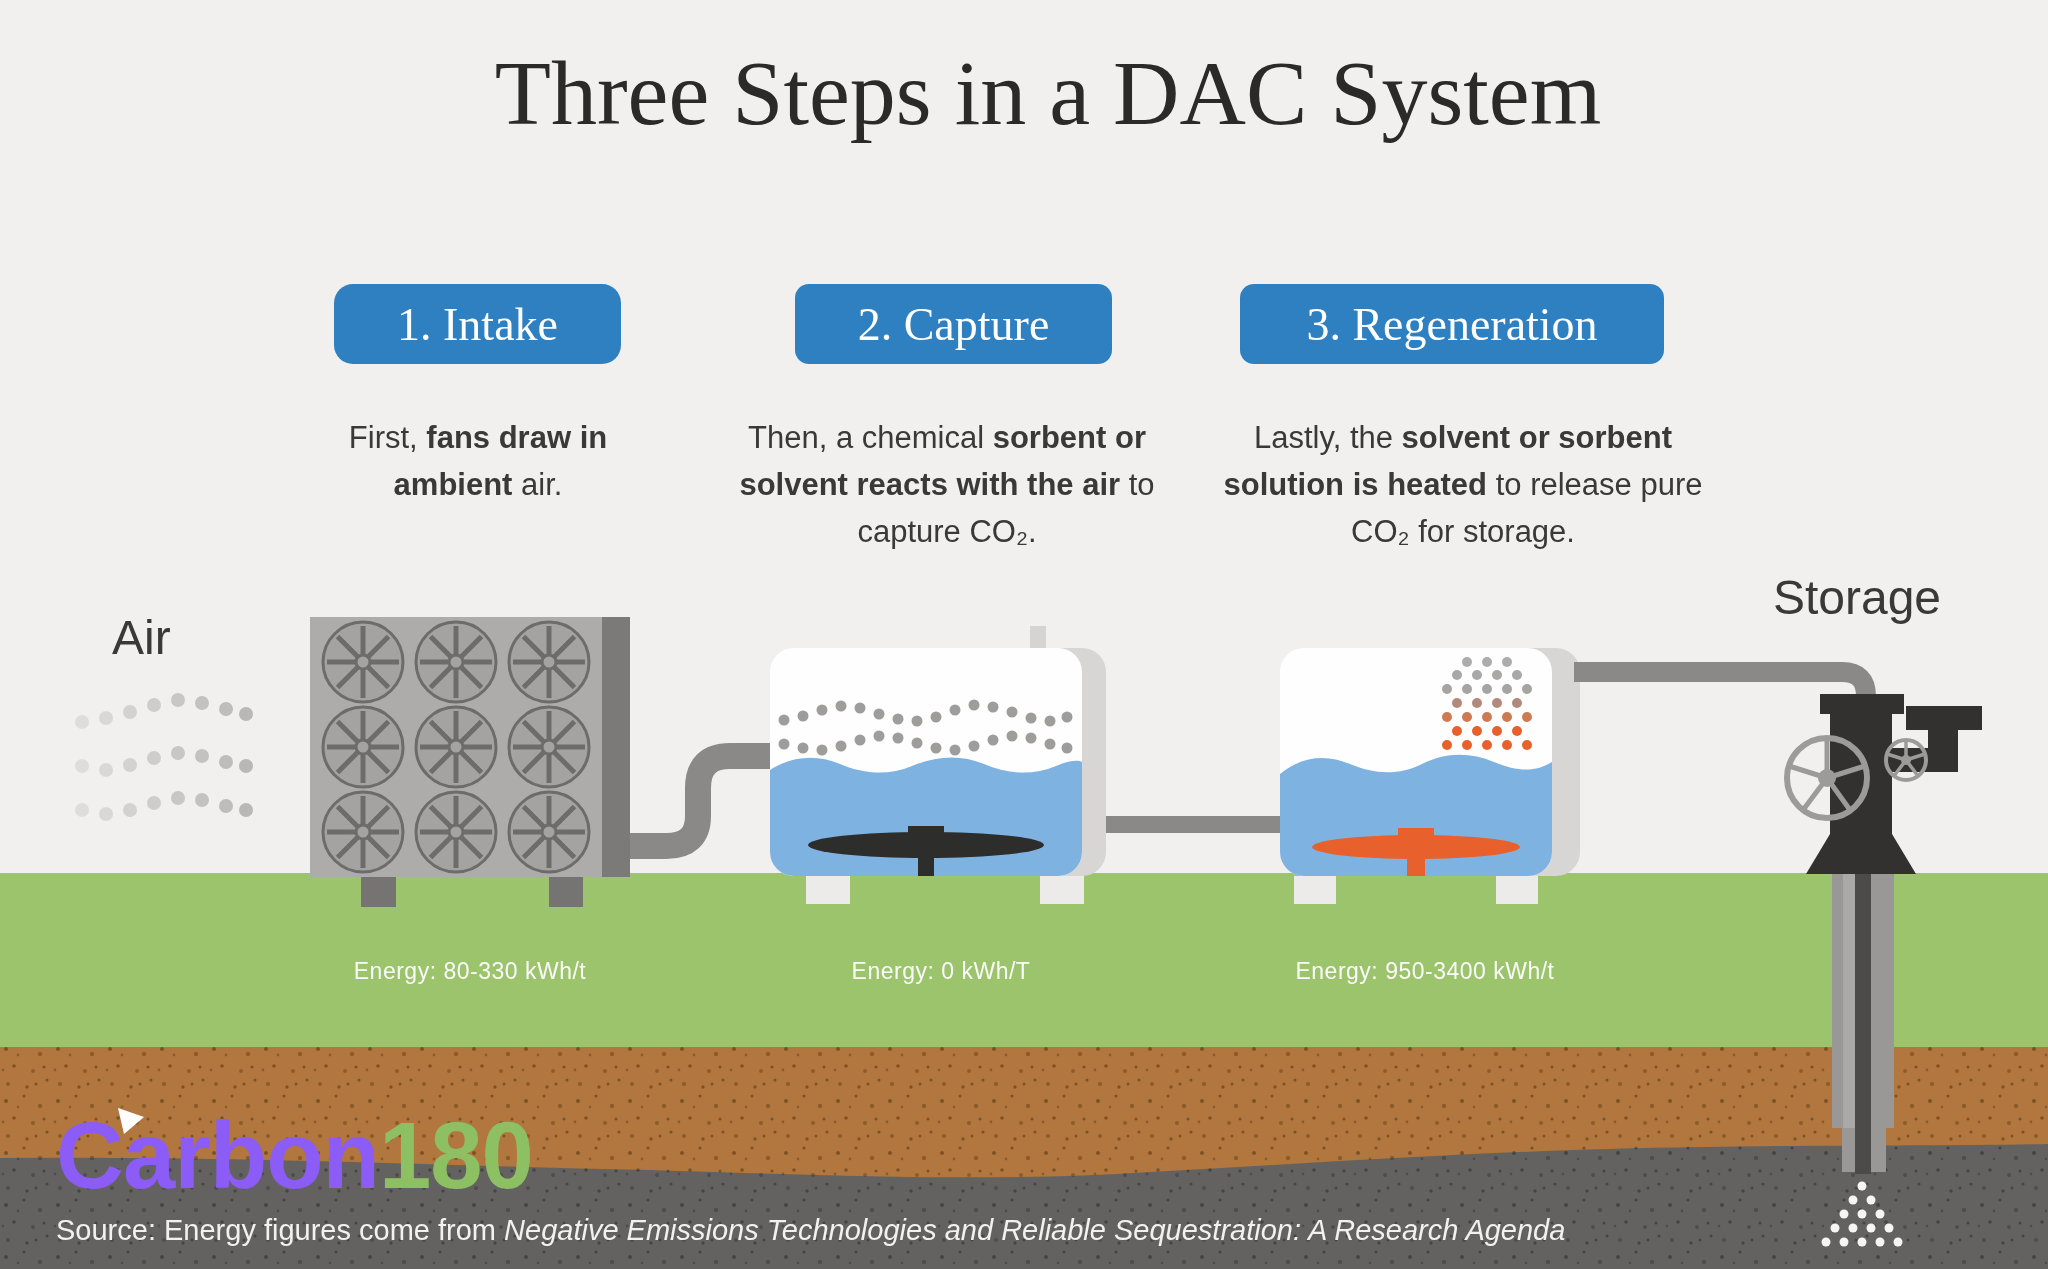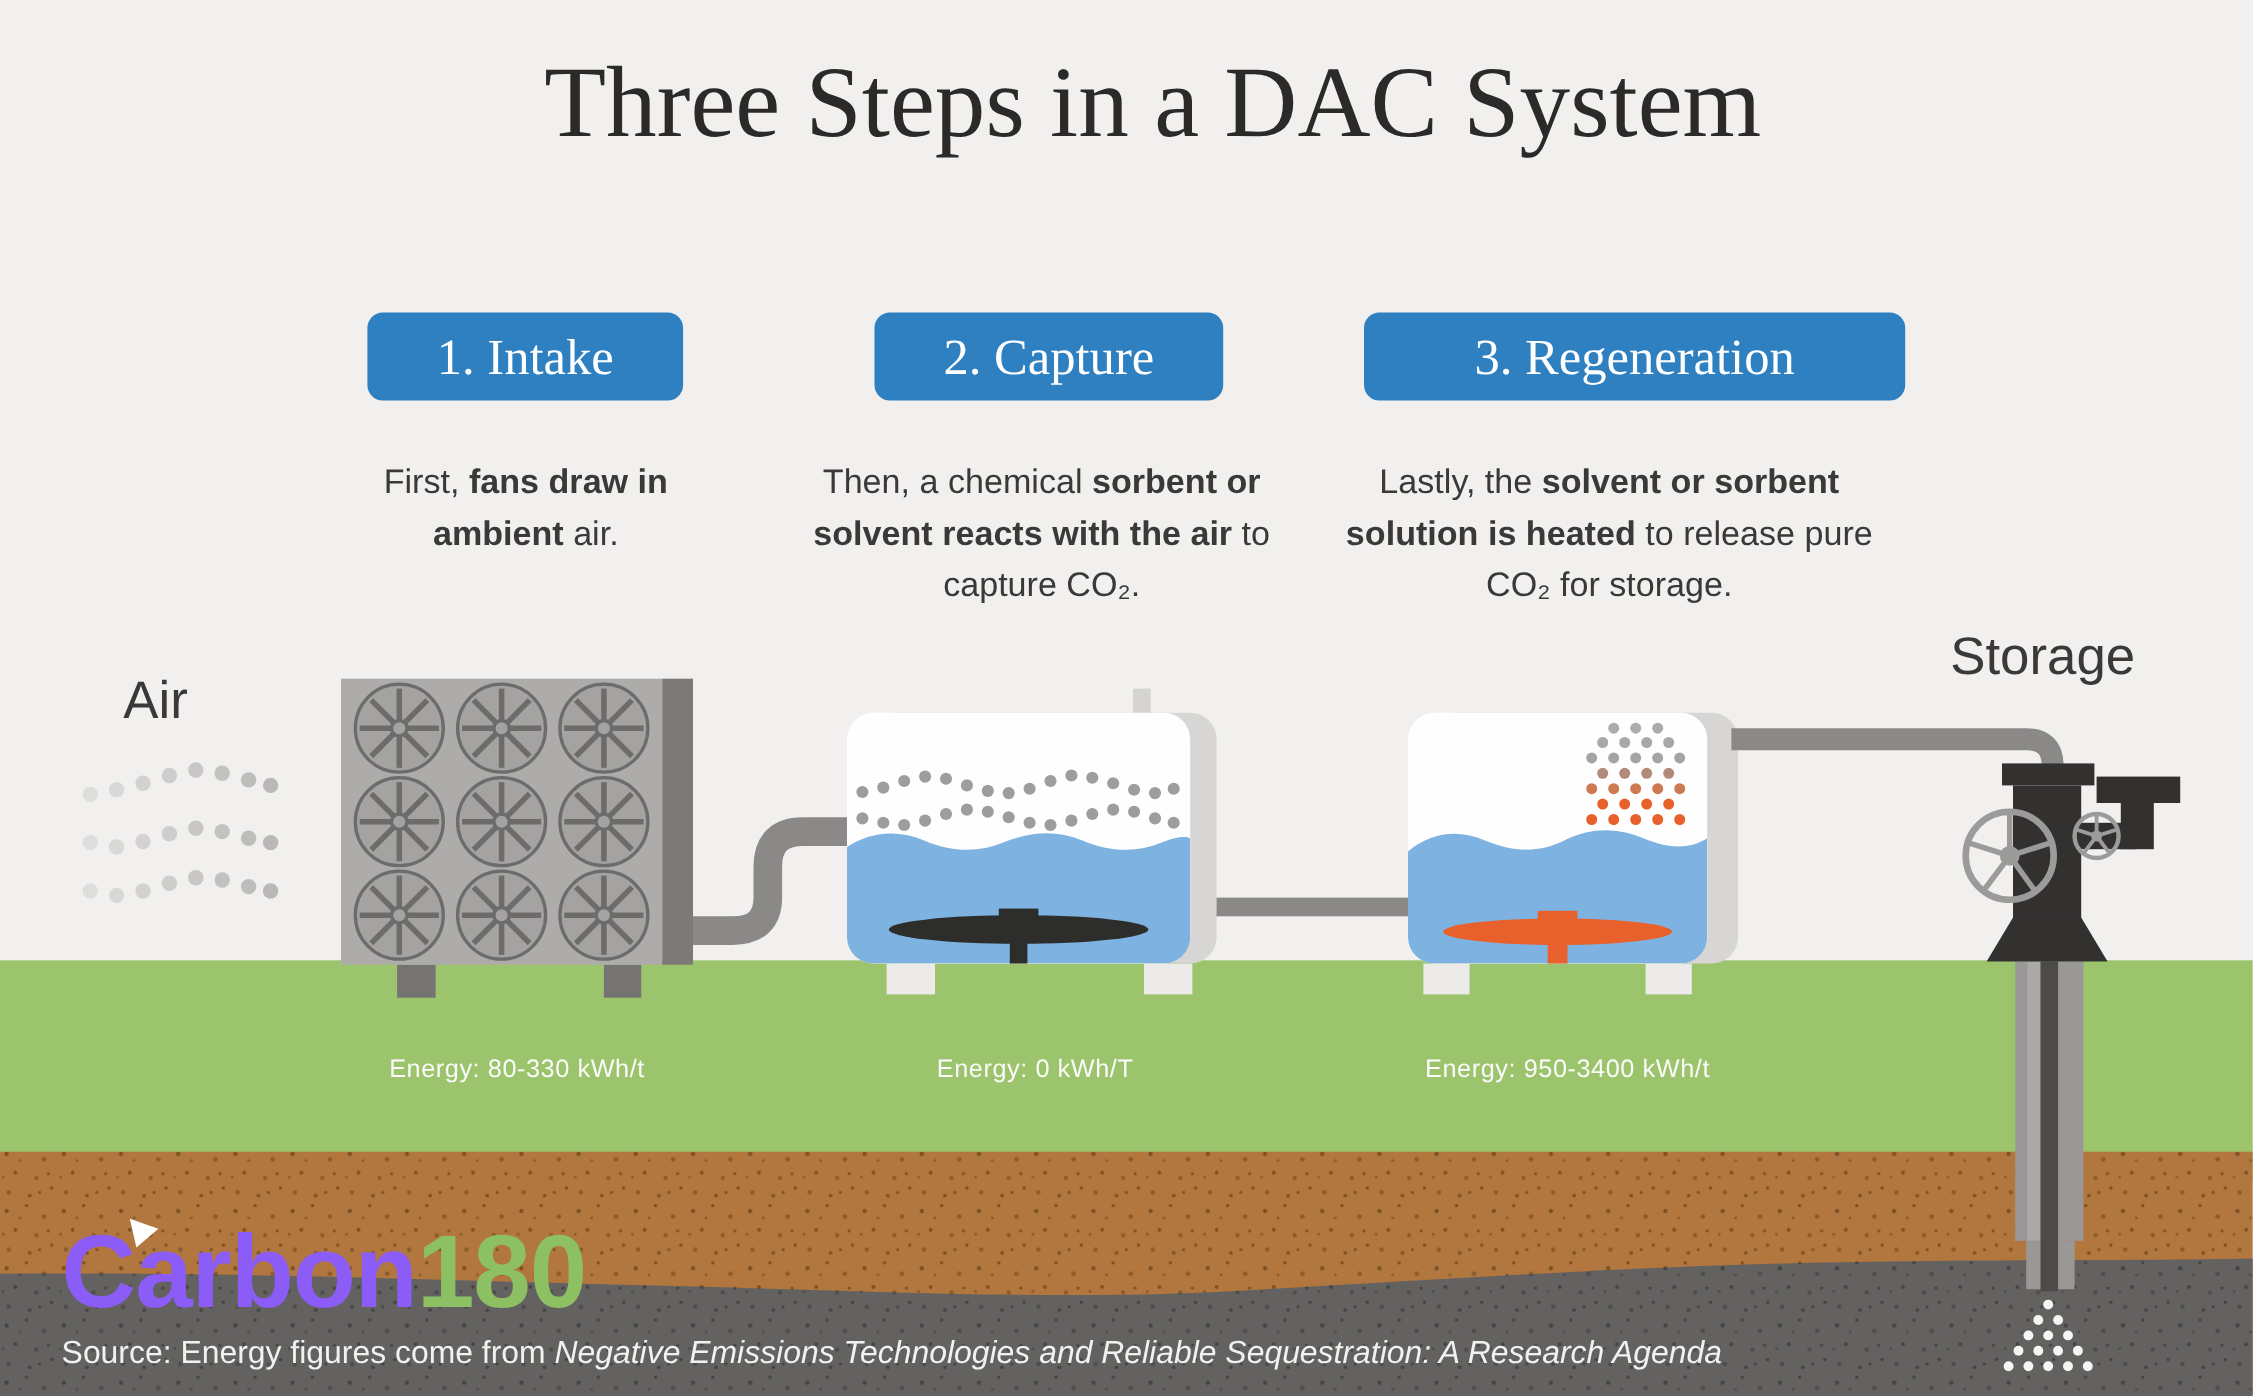--- a/index.html
+++ b/index.html
@@ -6,23 +6,23 @@
   body{width:2048px;height:1269px;background:#f1f0ef;font-family:"Liberation Sans",sans-serif;position:relative;overflow:hidden;}
   .page{position:absolute;inset:0;width:2048px;height:1269px;}
   .scene{position:absolute;left:0;top:0;width:2048px;height:1269px;}
 
   .title{position:absolute;top:40px;left:0;width:2048px;margin:0;text-align:center;
          font-family:"Liberation Serif",serif;font-weight:400;font-size:92px;color:#2b2a29;padding-left:24px;}
 
   .step-btn{position:absolute;top:284px;height:80px;background:#2e80c1;border-radius:14px;
             color:#ffffff;font-family:"Liberation Serif",serif;font-size:46px;
             display:flex;align-items:center;justify-content:center;}
-  #btn-intake{left:334px;width:287px;}
+  #btn-intake{left:334px;width:287px;border-radius:19px;}
   #btn-capture{left:795px;width:317px;}
-  #btn-regeneration{left:1240px;width:492px;text-align:center;}
+  #btn-regeneration{left:1240px;width:424px;text-align:center;}
 
   .desc{position:absolute;top:414px;margin:0;text-align:center;font-size:31px;line-height:47px;color:#3a3938;}
   .desc .b{font-weight:700;}
   #desc-intake{left:308px;width:340px;}
   #desc-capture{left:722px;width:450px;}
   #desc-regeneration{left:1193px;width:540px;}
 
   .side-label{position:absolute;font-size:48px;color:#3a3938;}
   #air-label{left:112px;top:610px;}
   #storage-label{left:1857px;top:570px;transform:translateX(-50%);}

